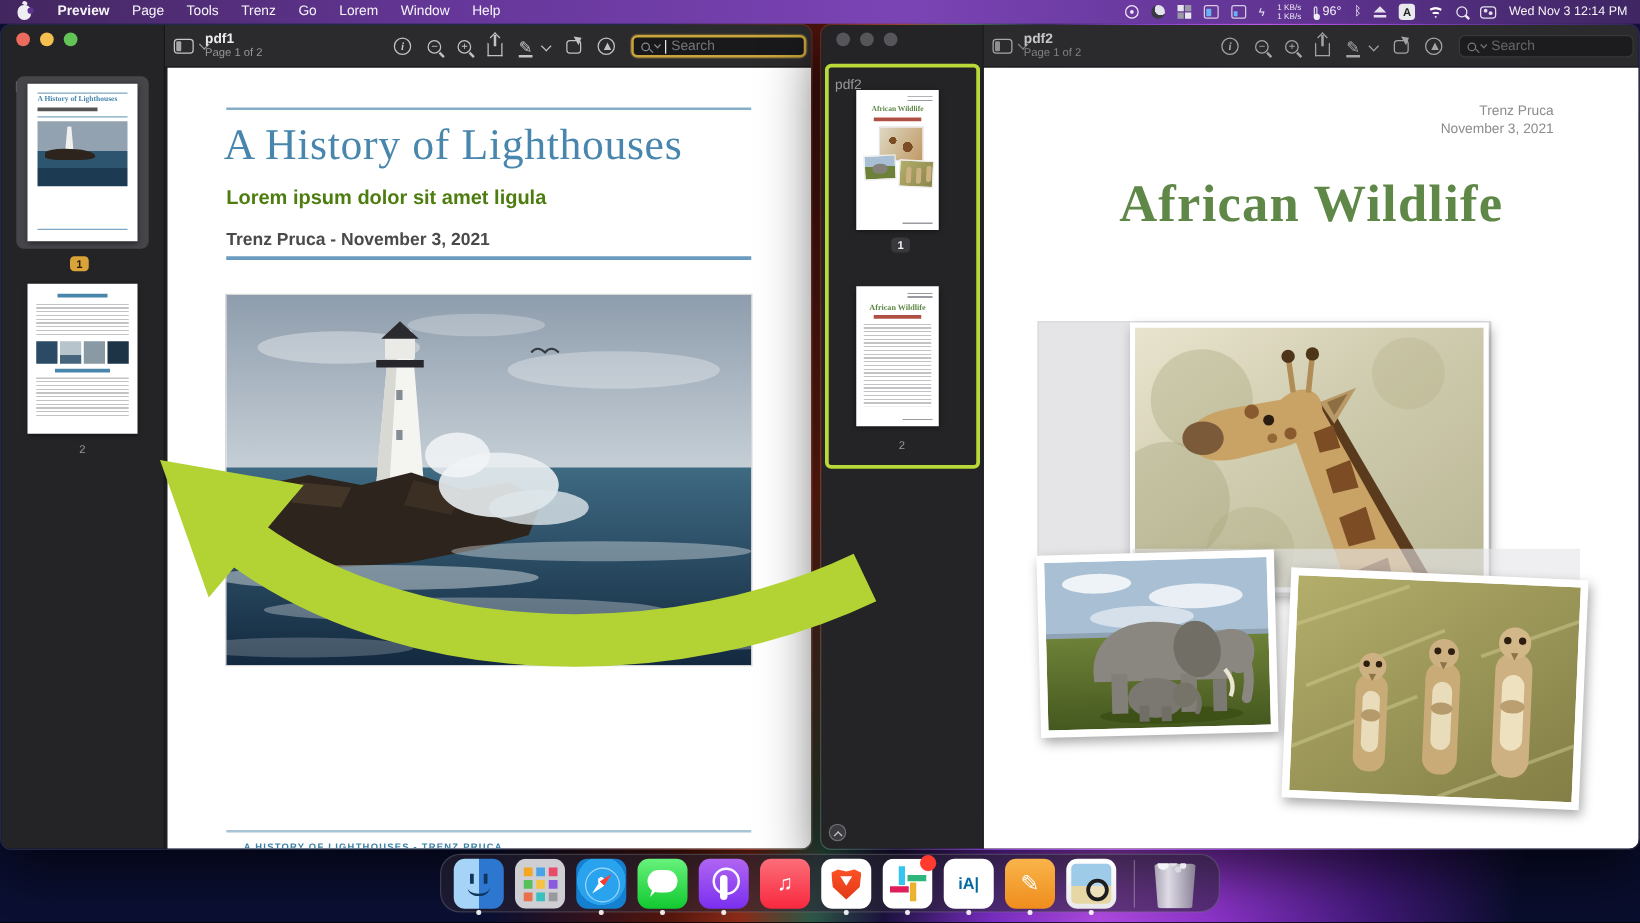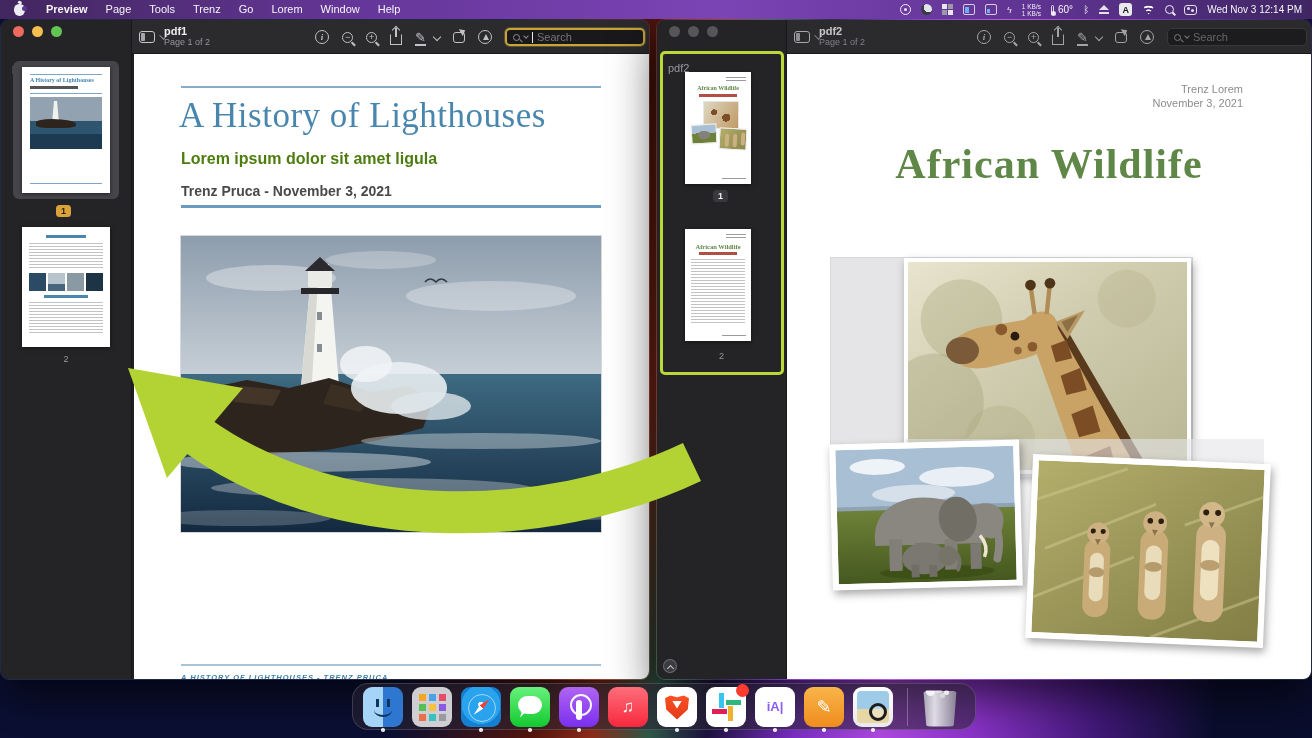--- a/index.html
+++ b/index.html
@@ -144,21 +144,21 @@
 
   
   .pageL { position:absolute; left:2px; top:0; right:0; bottom:0; background:#fff; }
   .pageL .rule1 { position:absolute; left:47px; width:420px; top:32px; height:1.5px; background:#86aec9; }
   .pageL .doc-title { position:absolute; left:45px; top:42px; font:35px "Liberation Serif", serif; color:#4886ad; letter-spacing:.5px; white-space:nowrap; }
   .pageL .doc-sub { position:absolute; left:47px; top:96px; font-size:16px; font-weight:bold; color:#4d7c0f; }
   .pageL .doc-by { position:absolute; left:47px; top:129px; font-size:14px; font-weight:bold; color:#4a4a4c; }
   .pageL .rule2 { position:absolute; left:47px; width:420px; top:151px; height:2.5px; background:#6b9cc0; }
   .pageL .photo { position:absolute; left:47px; top:182px; width:420px; height:296px; box-shadow:0 0 0 1px #d8d8d8; }
   .pageL .rule3 { position:absolute; left:47px; width:420px; top:610px; height:2px; background:#a9c4d6; }
-  .pageL .doc-foot { position:absolute; left:47px; top:619px; font-size:7.5px; font-weight:bold; letter-spacing:1px; color:#3a7fa6; white-space:nowrap;font-style:italic; }
+  .pageL .doc-foot { position:absolute; left:61px; top:619px; font-size:7.5px; font-weight:bold; letter-spacing:1px; color:#3a7fa6; white-space:nowrap; }
 
   
   .pageR { position:absolute; left:0; top:0; right:0; bottom:0; background:#fff; }
   .pageR .author { position:absolute; right:68px; top:28px; text-align:right; color:#8c8c8e; font-size:11px; line-height:14px; }
   .pageR .doc-title { position:absolute; left:0; right:0; top:86px; text-align:center; font:bold 42px "Liberation Serif",serif; color:#5f8747; letter-spacing:1px; }
   .pageR .doc-sub { position:absolute; left:0; right:0; top:138px; text-align:center; font:21px "Liberation Serif",serif; color:#b05045; }
   .gray-panel { position:absolute; left:43px; top:203px; width:363px; height:203px; background:#e5e5e8; border:1px solid #d9d9dc; }
   .photo-frame { position:absolute; background:#fff; box-shadow:2px 4px 9px rgba(0,0,0,.35); }
   .ph-giraffe { left:117px; top:204px; width:287px; height:216px; padding:4px; }
   .gray-band { position:absolute; left:119px; top:385px; width:358px; height:38px; background:rgba(228,228,232,.6); }
@@ -196,21 +196,21 @@
   .dock-podcasts::before { content:""; position:absolute; left:11px; top:7px; width:18px; height:18px; border-radius:50%; border:2.5px solid rgba(255,255,255,.95); }
   .dock-podcasts::after { content:""; position:absolute; left:17px; top:13px; width:6px; height:20px; border-radius:3px; background:#fff; }
   .dock-music { background:linear-gradient(180deg,#fd6e79,#f8283e); color:#fff; font-size:17px; }
   .dock-brave { background:#fff; }
   .dock-brave::before { content:""; position:absolute; left:8px; top:7px; width:24px; height:26px; background:linear-gradient(180deg,#ff5226,#e03a18); clip-path:polygon(50% 100%,5% 62%,0 18%,22% 8%,50% 14%,78% 8%,100% 18%,95% 62%); }
   .dock-brave::after { content:""; position:absolute; left:15px; top:14px; width:10px; height:8px; background:#fff; clip-path:polygon(0 0,100% 0,50% 100%); }
   .dock-slack { background:#fff;
     background-image:linear-gradient(#36c5f0,#36c5f0),linear-gradient(#2eb67d,#2eb67d),linear-gradient(#ecb22e,#ecb22e),linear-gradient(#e01e5a,#e01e5a);
     background-size:5px 15px,15px 5px,5px 15px,15px 5px; background-repeat:no-repeat;
     background-position:13px 6px,20px 13px,22px 19px,6px 22px; }
-  .dock-ia-writer { background:#fff; color:#8b5cf6; font-weight:bold; font-size:13px; }
+  .dock-ia-writer { background:#fff; color:#0369a1; font-weight:bold; font-size:13px; }
   .dock-pen { background:linear-gradient(180deg,#f9b44a,#ef8d1d); color:#fff; font-size:18px; }
   .dock-preview { background:linear-gradient(180deg,#fff,#e9e9ec); }
   .dock-preview::before { content:""; position:absolute; inset:4px; border-radius:4px; background:linear-gradient(180deg,#9ecbe8 0 55%, #e6d7a4 55%); }
   .dock-preview::after { content:""; position:absolute; right:6px; bottom:6px; width:12px; height:12px; border-radius:50%; border:3px solid #1d1d1f; background:rgba(255,255,255,.25); }
   .dock-trash { width:36px; background:linear-gradient(90deg,rgba(185,185,192,.8),rgba(238,238,243,.9) 35%,rgba(150,150,158,.75)); border-radius:5px 5px 9px 9px; clip-path:polygon(4% 0,96% 0,88% 100%,12% 100%); margin-top:4px; height:36px; }
   .dock-trash::before { content:""; position:absolute; left:4px; top:-4px; width:9px; height:9px; border-radius:50%; background:#f4f4f6; box-shadow:8px -2px 0 -1px #e3e3e8, 16px 1px 0 -2px #eeeef2, 12px 4px 0 -2px #d9d9df; }
 </style>
 </head>
 <body>
 
@@ -231,21 +231,21 @@
       <span class="st-moon"></span>
       <span class="st-grid"></span>
       <span class="st-meter"></span>
       <span class="st-meter m2"></span>
       <span class="st-bolt">ϟ</span>
       <span class="st-speeds">
         <span>1 KB/s</span>
         <span>1 KB/s</span>
       </span>
       <span class="st-thermo"></span>
-      <span class="txt">60°</span>
+      <span class="txt">96°</span>
       <span class="st-bt">ᛒ</span>
       <span class="st-eject"></span>
       <span class="st-input">A</span>
       <span class="st-wifi"></span>
       <span class="st-spot"></span>
       <span class="st-cc"></span>
       <span class="txt">Wed Nov 3 12:14 PM</span>
     </div>
   </div>
 
@@ -411,21 +411,21 @@
           <div class="search">
             <span class="lens-sm"></span>
             <span class="dd-sm"></span>
             <span class="ph">Search</span>
           </div>
         </div>
       </div>
       <div class="content">
         <div class="pageR">
           <div class="author">
-            <div>Trenz Lorem</div>
+            <div>Trenz Pruca</div>
             <div>November 3, 2021</div>
           </div>
           <div class="doc-title">African Wildlife</div>
           <div class="gray-panel"></div>
           <div class="photo-frame ph-giraffe">
             <svg viewBox="0 0 287 216" preserveAspectRatio="none">
               <defs>
                 <linearGradient id="gbg" x1="0" y1="0" x2="1" y2="1">
                   <stop offset="0" stop-color="#e9e4ce"></stop>
                     <stop offset="0.45" stop-color="#cfcbae"></stop>

